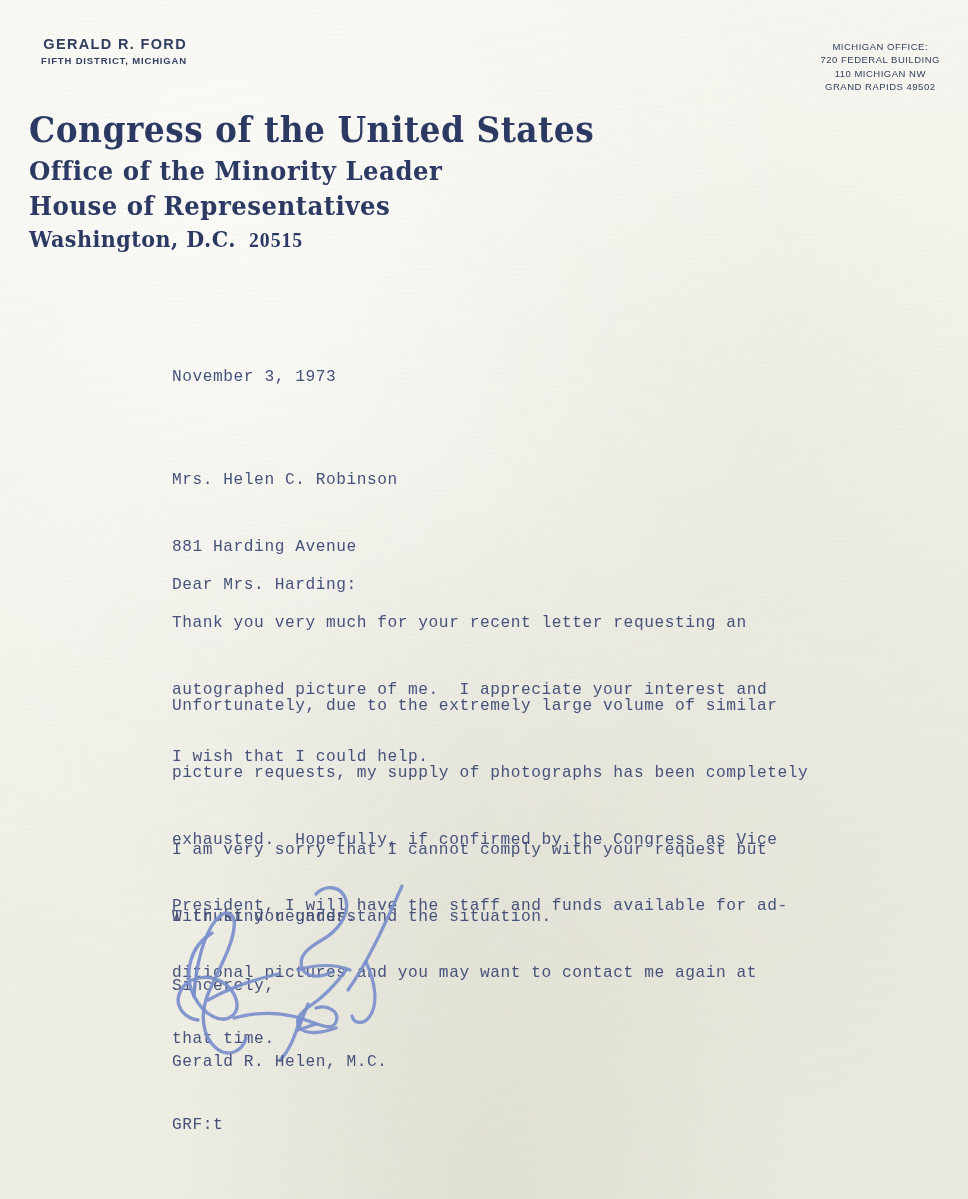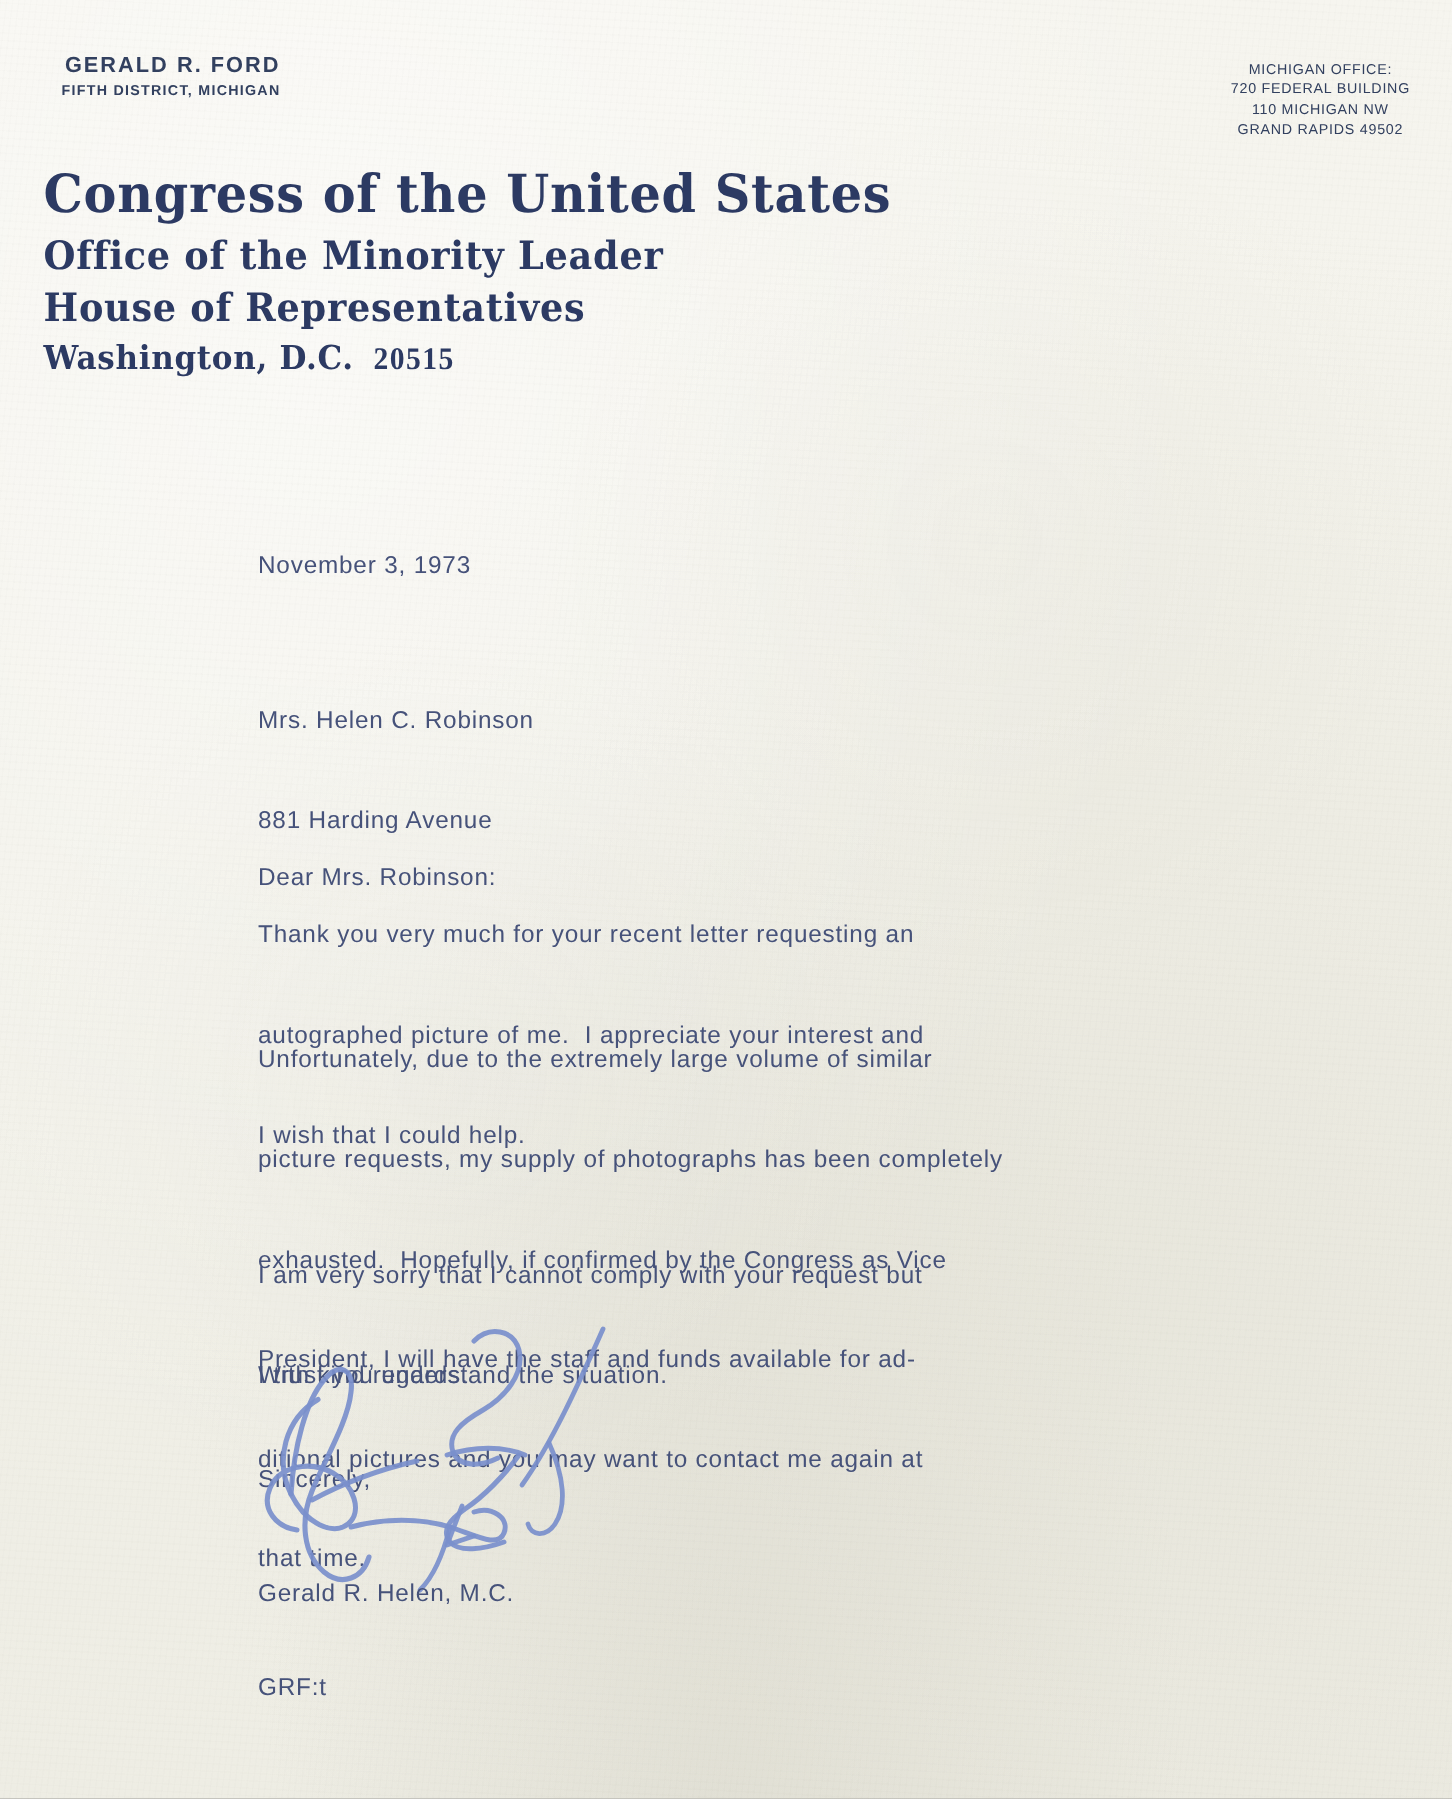--- a/index.html
+++ b/index.html
@@ -104,21 +104,21 @@
     font-weight: bold;
     letter-spacing: 1px;
     margin-left: 14px;
     font-size: 21px;
   }
 
   
   .tw {
     position: absolute;
     left: 172px;
-    font-family: Liberation Sans, sans-serif;
+    font-family: Liberation Mono, monospace;
     font-size: 16.2px;
     line-height: 22.2px;
     letter-spacing: 0.55px;
     color: #46527a;
     white-space: pre;
   }
   .tw-date      { top: 322px; }
   .tw-address   { top: 425px; }
   .tw-salute    { top: 530px; }
   .tw-para1     { top: 568px; }
@@ -179,21 +179,21 @@
   <div class="tw tw-date">
     <div>November 3, 1973</div>
   </div>
 
   <div class="tw tw-address">
     <div>Mrs. Helen C. Robinson</div>
     <div>881 Harding Avenue</div>
   </div>
 
   <div class="tw tw-salute">
-    <div>Dear Mrs. Robinson:</div>
+    <div>Dear Mrs. Harding:</div>
   </div>
 
   <div class="tw tw-para1">
     <div>Thank you very much for your recent letter requesting an</div>
     <div>autographed picture of me.  I appreciate your interest and</div>
     <div>I wish that I could help.</div>
   </div>
 
   <div class="tw tw-para2">
     <div>Unfortunately, due to the extremely large volume of similar</div>

